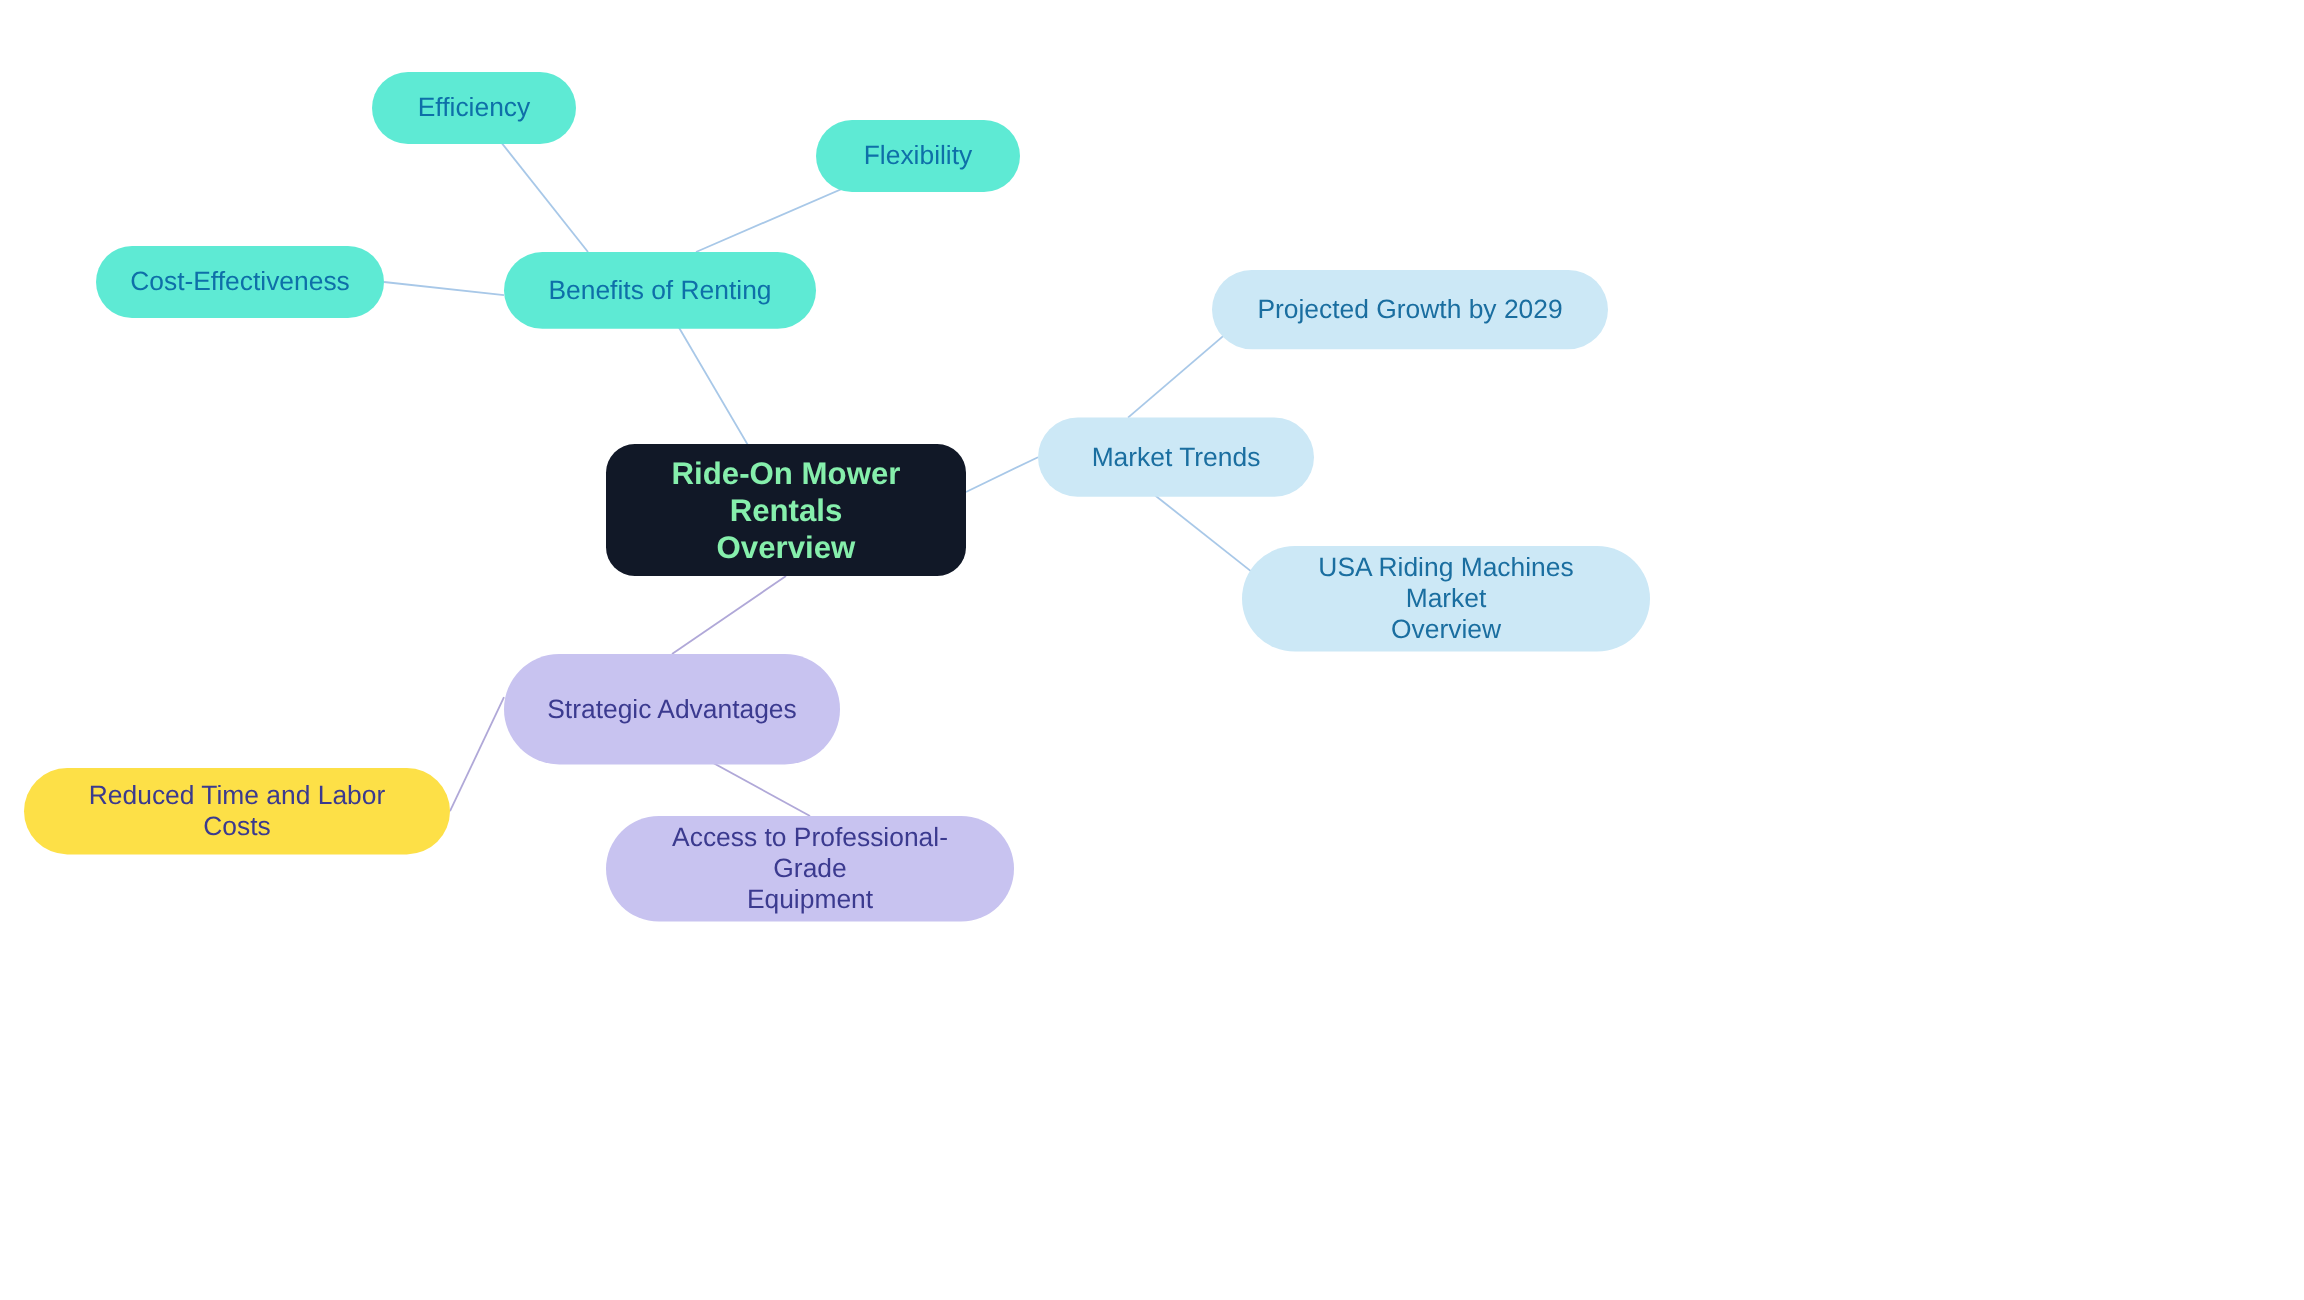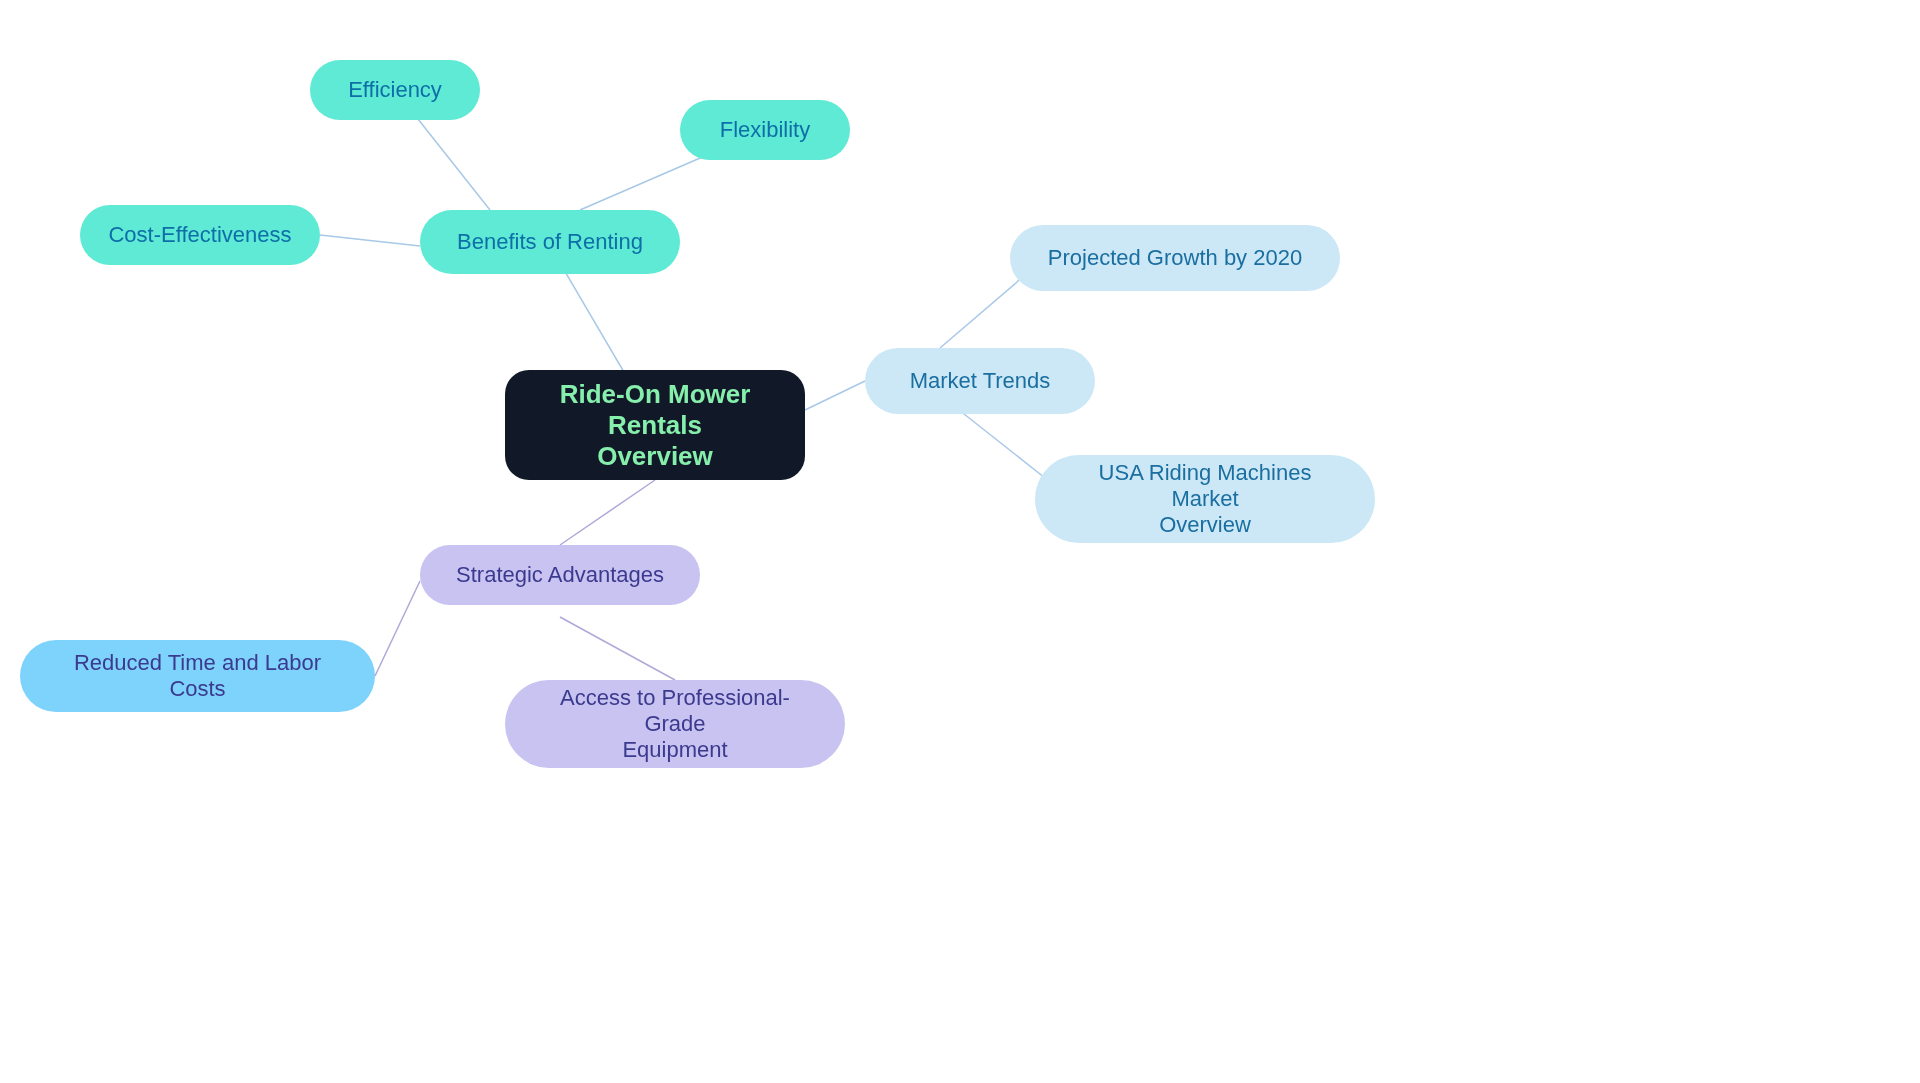--- a/index.html
+++ b/index.html
@@ -48,21 +48,21 @@
       background: #cce8f6;
       color: #1a6ea0;
       border: none;
     }
     .node-purple {
       background: #c8c3f0;
       color: #3b3a8f;
       border: none;
     }
     .node-purple-light {
-      background: #7dd3fc;
+      background: #fde047;
       color: #3b3a8f;
       border: none;
     }
   </style>
 </head>
 <body>
 
 <svg id="connections">
 
   <line x1="655" y1="425" x2="550" y2="246" stroke="#a8c8e8" stroke-width="1.5"></line>
@@ -105,29 +105,29 @@
 
 <div class="node node-blue" style="left: 80px; top: 205px; width: 240px; height: 60px;">
   <span>Cost-Effectiveness</span>
 </div>
 
 <div class="node node-blue-light" style="left: 865px; top: 348px; width: 230px; height: 66px; text-align: center;">
   <span>Market Trends</span>
 </div>
 
 <div class="node node-blue-light" style="left: 1010px; top: 225px; width: 330px; height: 66px;">
-  <span>Projected Growth by 2020</span>
+  <span>Projected Growth by 2029</span>
 </div>
 
 <div class="node node-blue-light" style="left: 1035px; top: 455px; width: 340px; height: 88px;">
   <span style="white-space: pre-line; text-align: center;">USA Riding Machines Market
 Overview</span>
 </div>
 
-<div class="node node-purple" style="left: 420px; top: 545px; width: 280px; height: 60px;">
+<div class="node node-purple" style="left: 420px; top: 545px; width: 280px; height: 92px;">
   <span>Strategic Advantages</span>
 </div>
 
 <div class="node node-purple-light" style="left: 20px; top: 640px; width: 355px; height: 72px;">
   <span>Reduced Time and Labor Costs</span>
 </div>
 
 <div class="node node-purple" style="left: 505px; top: 680px; width: 340px; height: 88px;">
   <span style="white-space: pre-line;">Access to Professional-Grade
 Equipment</span>

